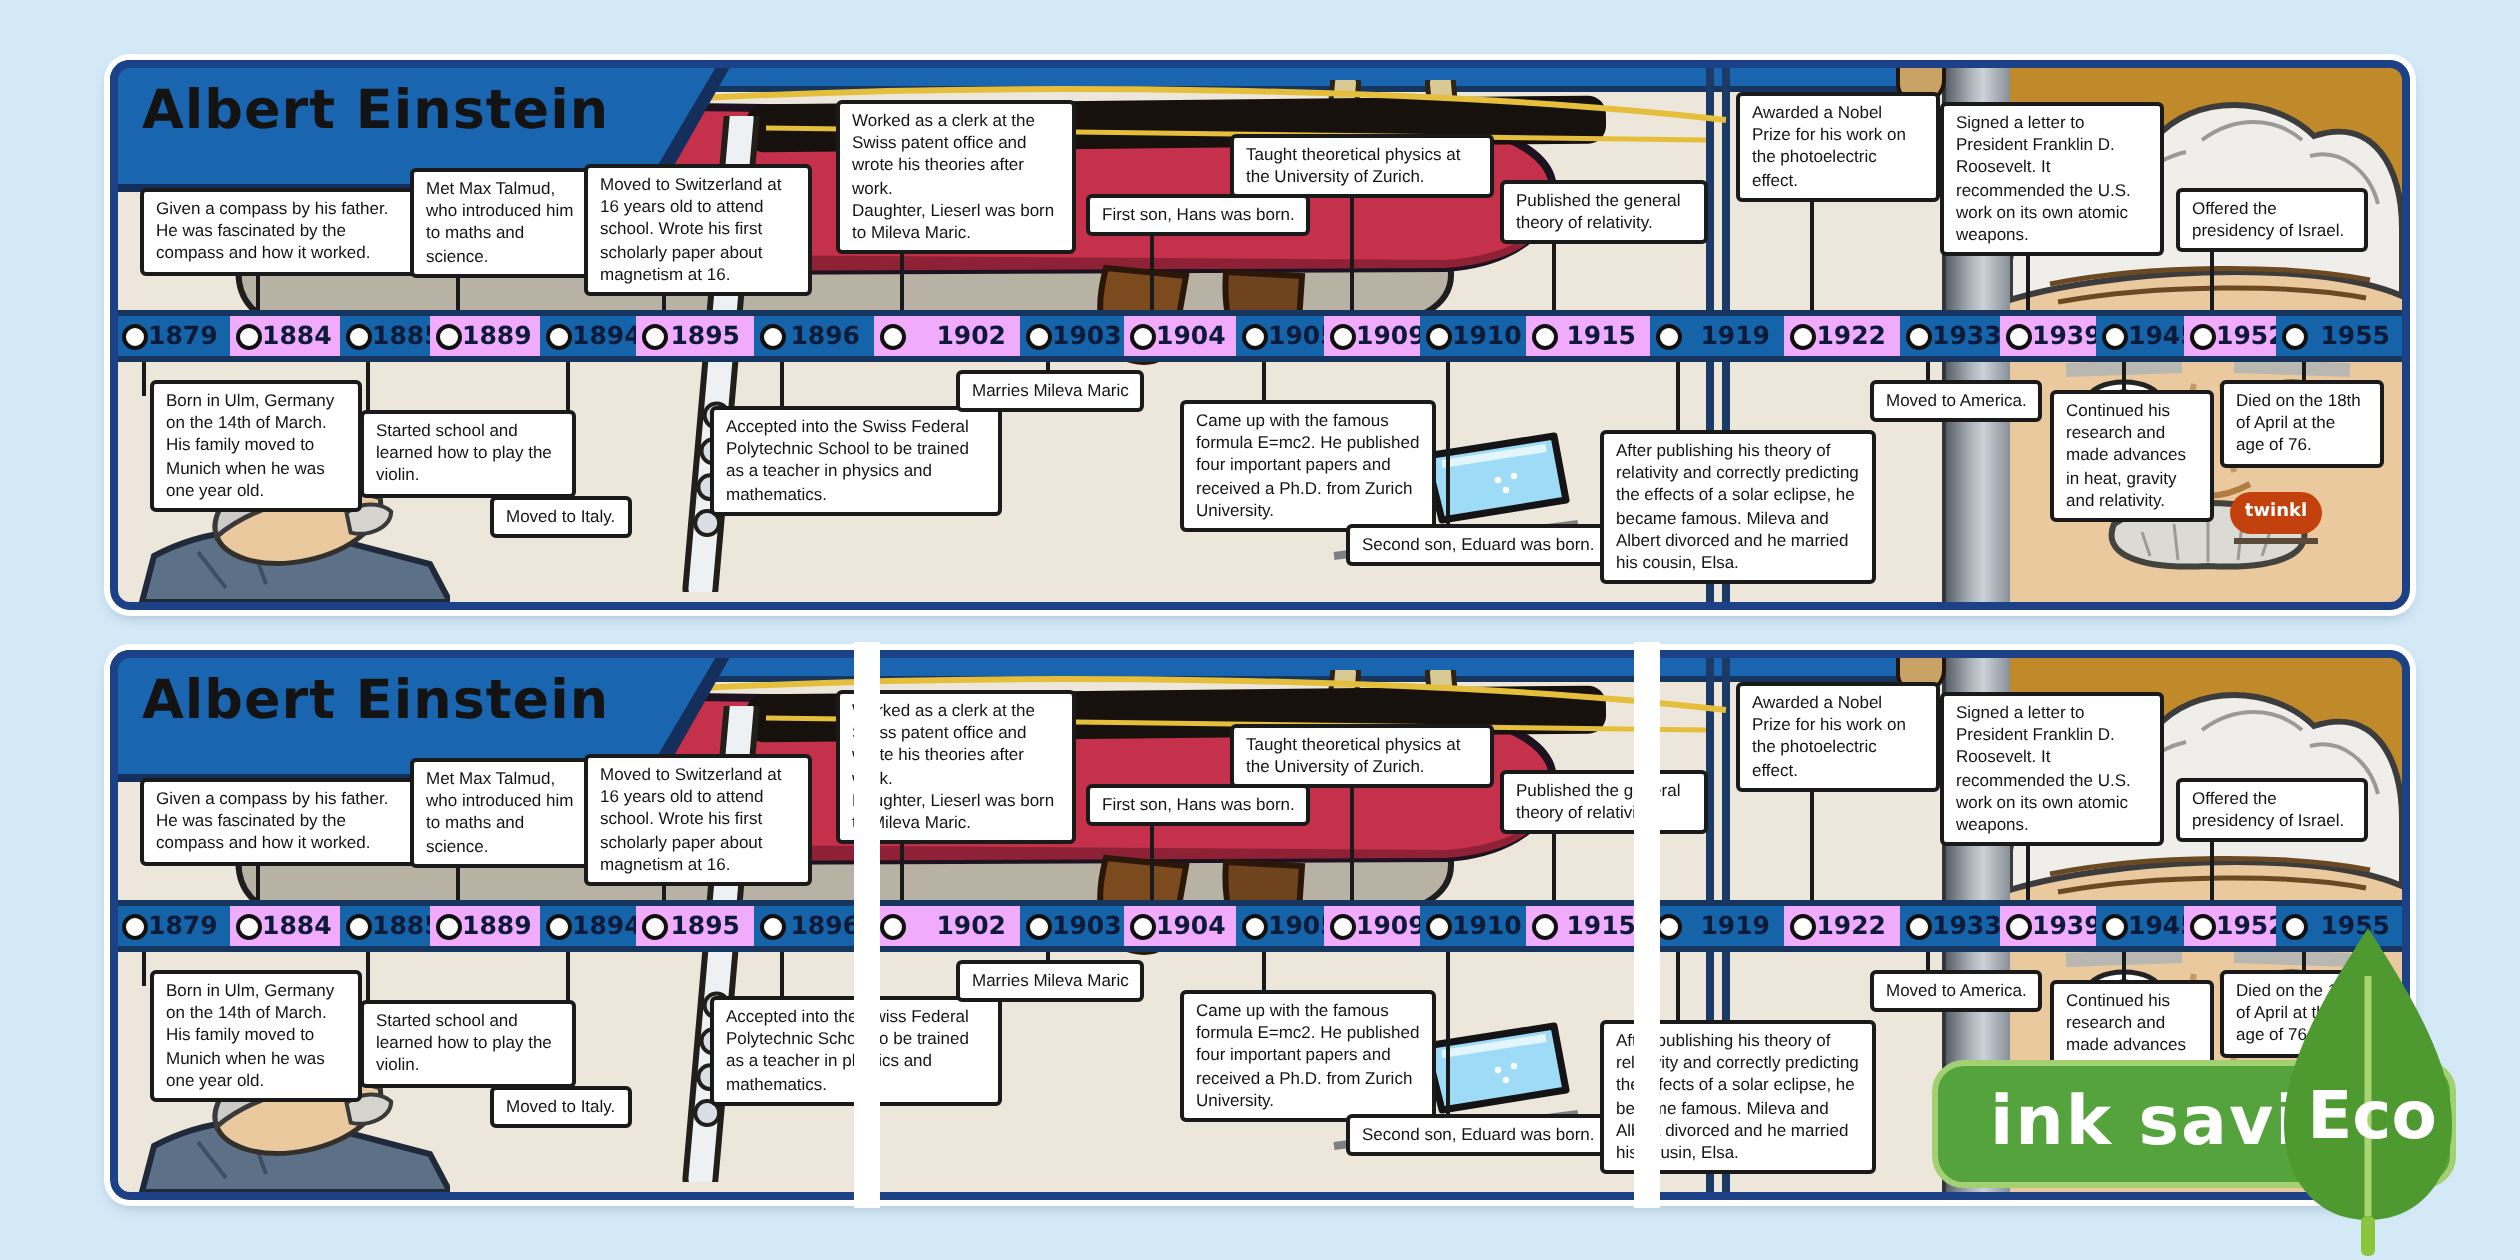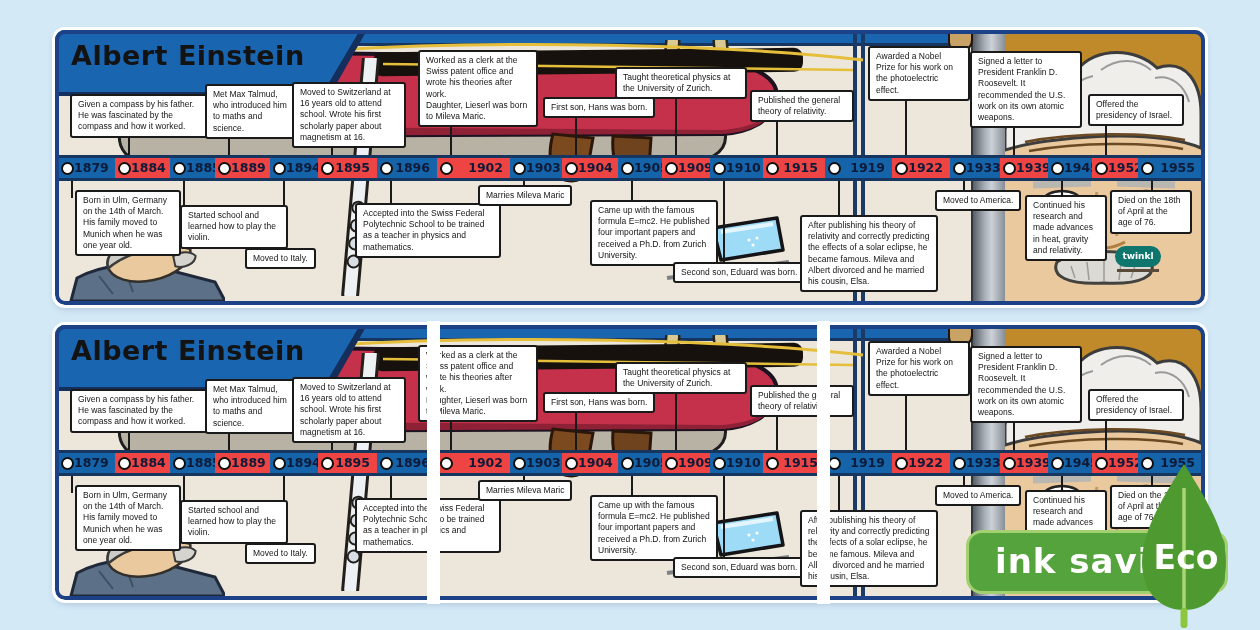--- a/index.html
+++ b/index.html
@@ -20,28 +20,28 @@
   .title{position:absolute;left:16px;top:12px;z-index:5;font:800 27px/1 "DejaVu Sans",sans-serif;color:#131313;letter-spacing:.5px}
   .illus{position:absolute;z-index:2}
   .illus-low{position:absolute;z-index:1}
   .navline{position:absolute;top:0;bottom:0;width:4px;background:#1c3a66;z-index:1}
   .pole{position:absolute;top:0;bottom:0;left:916px;width:38px;z-index:1;
         background:linear-gradient(90deg,#575e66,#aab0b8 35%,#cdd2d8 55%,#7d848c);
         border-left:2px solid #30363d;border-right:2px solid #30363d}
   .hand{position:absolute;left:893px;top:0;width:25px;height:22px;background:#c9a266;border:2px solid #21150a;border-top:none;
         border-radius:0 0 12px 10px;z-index:2}
   .twinkl{position:absolute;left:1060px;top:216px;z-index:7;text-align:center}
-  .twinkl .cloud{width:46px;height:21px;background:#0f766e;border-radius:11px;color:#fff;font:700 9px/21px "DejaVu Sans",sans-serif}
+  .twinkl .cloud{width:46px;height:21px;background:#c2410c;border-radius:11px;color:#fff;font:700 9px/21px "DejaVu Sans",sans-serif}
   .twinkl .tag{width:42px;height:3px;background:#5a4a3a;margin:2px auto 0}
   .bar{position:absolute;left:3px;right:3px;top:125px;height:26px;display:flex;z-index:6;background:#1563a9;
        border-top:3px solid #16365f;border-bottom:3px solid #16365f}
   .seg{display:flex;align-items:center;height:100%;flex:none}
   .seg:last-child{flex:1}
   .seg.dark{background:#1563a9}
-  .seg.light{background:#ef4444}
+  .seg.light{background:#f0abfc}
   .dot{width:13px;height:13px;border:2.5px solid #101010;border-radius:50%;background:#fff;margin-left:3px;flex:none}
   .yr{margin-left:auto;margin-right:7px;font:700 12.5px/1 "DejaVu Sans",sans-serif;color:#0d1b38}
   .callouts{position:absolute;inset:0;z-index:5}
   .connector{position:absolute;width:2px;background:#191919;z-index:4}
   .callout{position:absolute;background:#fff;border:2px solid #1a1a1a;border-radius:3px;padding:3px 6px;z-index:5;
            font:500 8.5px/1.32 "Liberation Sans",sans-serif;color:#141414}
   .callout span{white-space:pre-line;display:block}
   .callout.fit{white-space:nowrap}
   .callout.fit span{white-space:nowrap}
   .stripe{position:absolute;top:-4px;bottom:-4px;width:13px;background:#ffffff;z-index:9}

